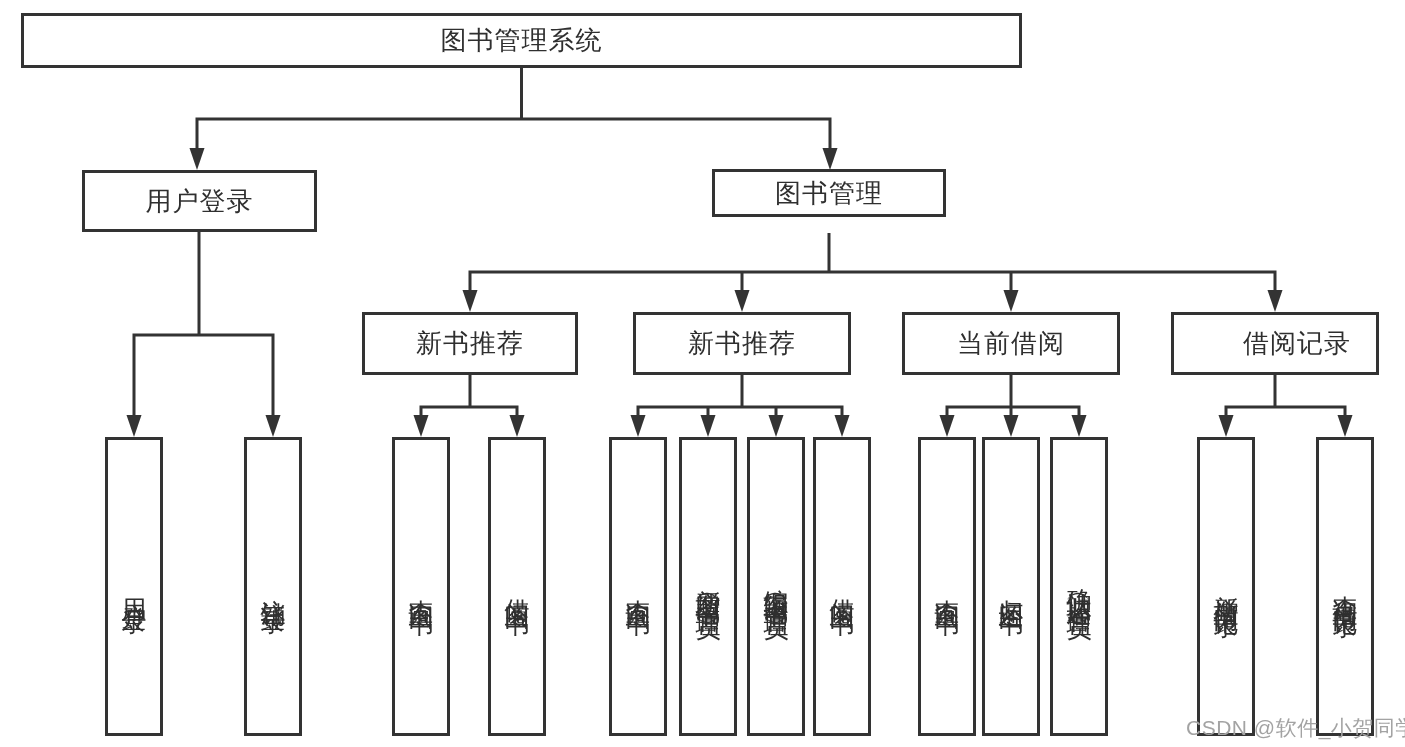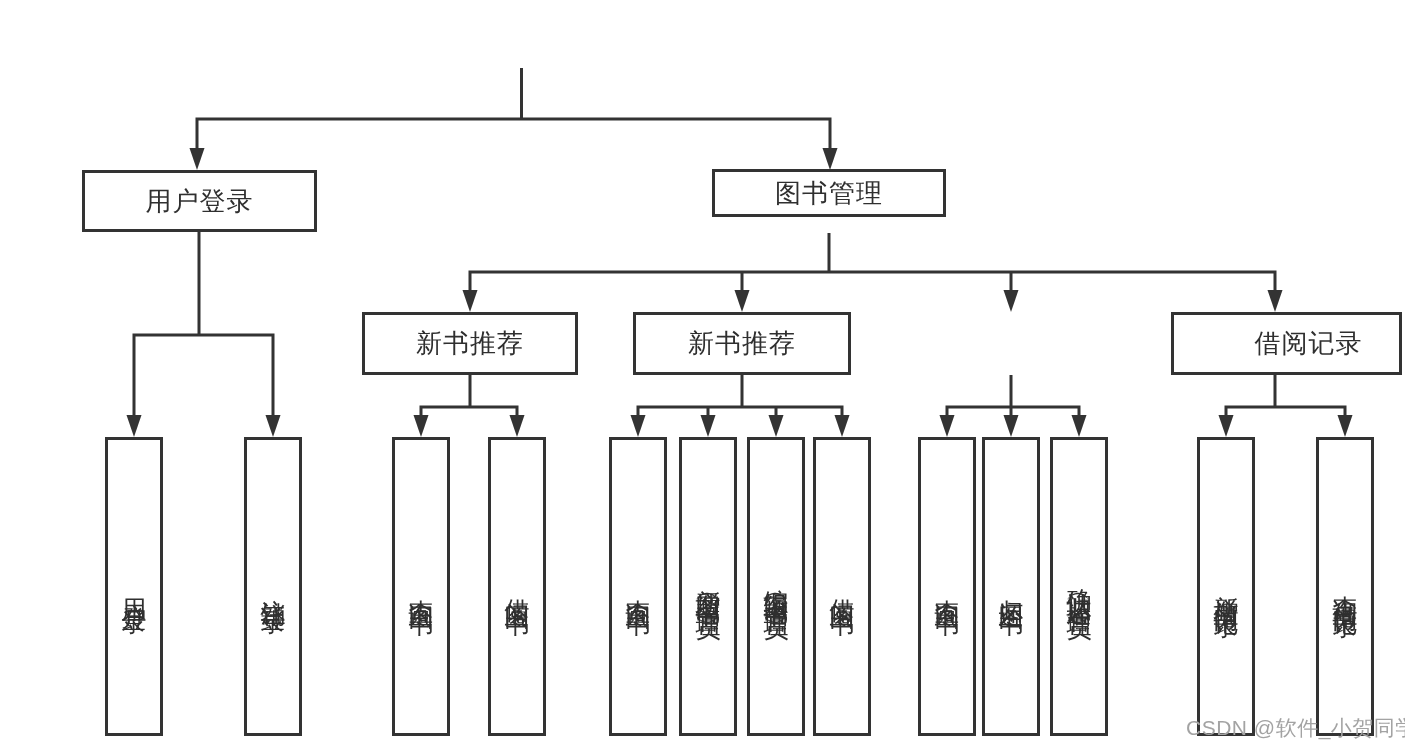--- a/index.html
+++ b/index.html
@@ -90,35 +90,41 @@
         <polygon points="768.5,415 783.5,415 776,437"></polygon>
         <polygon points="834.5,415 849.5,415 842,437"></polygon>
         <polygon points="939.5,415 954.5,415 947,437"></polygon>
         <polygon points="1003.5,415 1018.5,415 1011,437"></polygon>
         <polygon points="1071.5,415 1086.5,415 1079,437"></polygon>
         <polygon points="1218.5,415 1233.5,415 1226,437"></polygon>
         <polygon points="1337.5,415 1352.5,415 1345,437"></polygon>
       </g>
   </svg>
 
+  <div class="box h" style="left:21px; top:13px; width:1001px; height:55px;">
+    <span>图书管理系统</span>
+  </div>
 
   <div class="box h" style="left:82px; top:170px; width:235px; height:62px;">
     <span>用户登录</span>
   </div>
   <div class="box h" style="left:712px; top:169px; width:234px; height:48px;">
     <span>图书管理</span>
   </div>
 
   <div class="box h" style="left:362px; top:312px; width:216px; height:63px;">
     <span>新书推荐</span>
   </div>
   <div class="box h" style="left:633px; top:312px; width:218px; height:63px;">
     <span>新书推荐</span>
   </div>
-  <div class="box h" style="left:1171px; top:312px; width:231px; height:63px;padding-left:44px;">
+  <div class="box h" style="left:902px; top:312px; width:218px; height:63px;">
+    <span>当前借阅</span>
+  </div>
+  <div class="box h" style="left:1171px; top:312px; width:208px; height:63px;padding-left:44px;">
     <span>借阅记录</span>
   </div>
 
   <div class="box v" style="left:105px; top:437px; width:58px; height:299px;">
     <span>用户登录</span>
   </div>
   <div class="box v" style="left:244px; top:437px; width:58px; height:299px;">
     <span>注销登录</span>
   </div>
 

